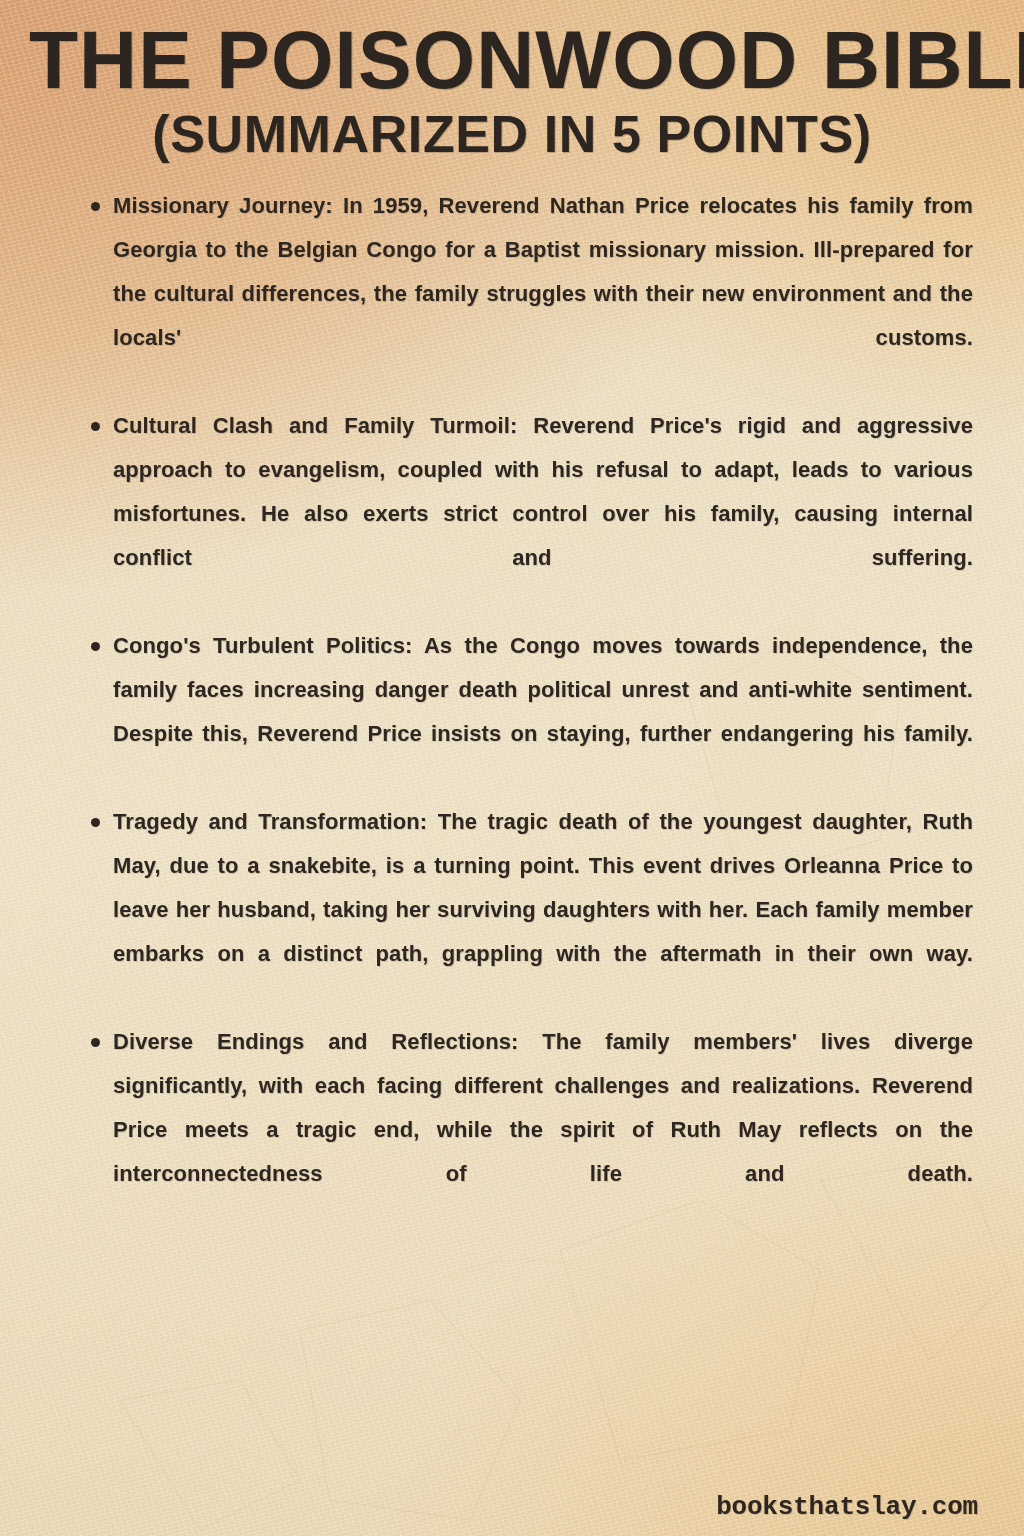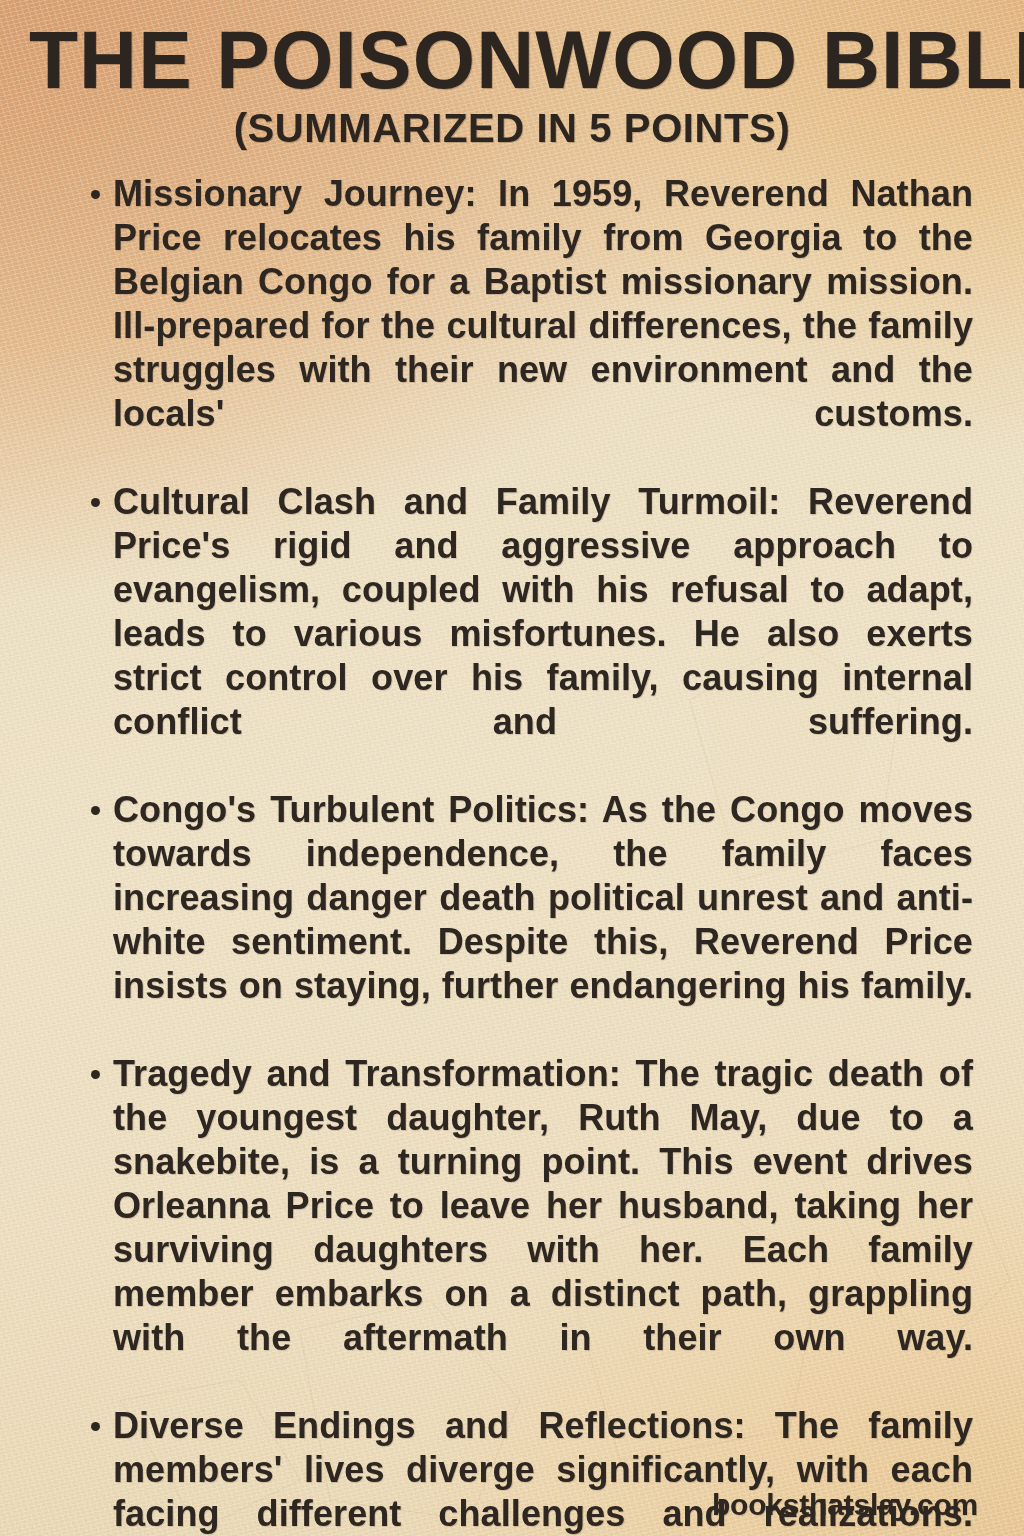--- a/index.html
+++ b/index.html
@@ -150,42 +150,42 @@
     letter-spacing: 1.2px;
     color: #2d2620;
     white-space: nowrap;
     transform: scaleX(0.99);
     text-shadow: 1px 1px 0 rgba(60,44,30,0.26);
   }
 
   .sub-title {
     margin: 8px 0 0 0;
     font-family: "Liberation Sans Narrow", "Liberation Sans", sans-serif;
-    font-size: 40px;
+    font-size: 52px;
     line-height: 1.0;
     font-weight: bold;
     letter-spacing: 0.6px;
     color: #2d2620;
     white-space: nowrap;
     text-shadow: 1px 1px 0 rgba(60,44,30,0.24);
   }
 
   .points-list {
     list-style: none;
     margin: 24px 0 0 0;
     padding: 0;
     width: 860px;
     margin-left: 113px;
   }
 
   .point-item {
     position: relative;
     margin: 0;
     padding: 0;
-    font-size: 36px;
+    font-size: 22px;
     line-height: 44px;
     font-weight: bold;
     color: #2e2721;
     text-align: justify;
     text-justify: inter-word;
     letter-spacing: 0.1px;
     word-spacing: 0.5px;
     text-shadow: 0.8px 0.8px 0 rgba(70,52,34,0.18);
   }
 
@@ -207,26 +207,27 @@
   .point-item > .point-text::after {
     content: "";
     display: inline-block;
     width: 100%;
   }
 
   .footer {
     position: absolute;
     right: 46px;
     bottom: 16px;
-    font-size: 30px;
+    font-size: 26px;
     line-height: 1;
     font-weight: bold;
     color: #2e2721;
     letter-spacing: -0.2px;
     text-shadow: 0.8px 0.8px 0 rgba(70,52,34,0.18);
+    font-family: Liberation Mono, monospace;
   }
 </style>
 </head>
 <body>
 
 <div class="page">
 
   <div class="paper-wash-a"></div>
   <div class="paper-wash-b"></div>
   <div class="paper-wash-c"></div>

